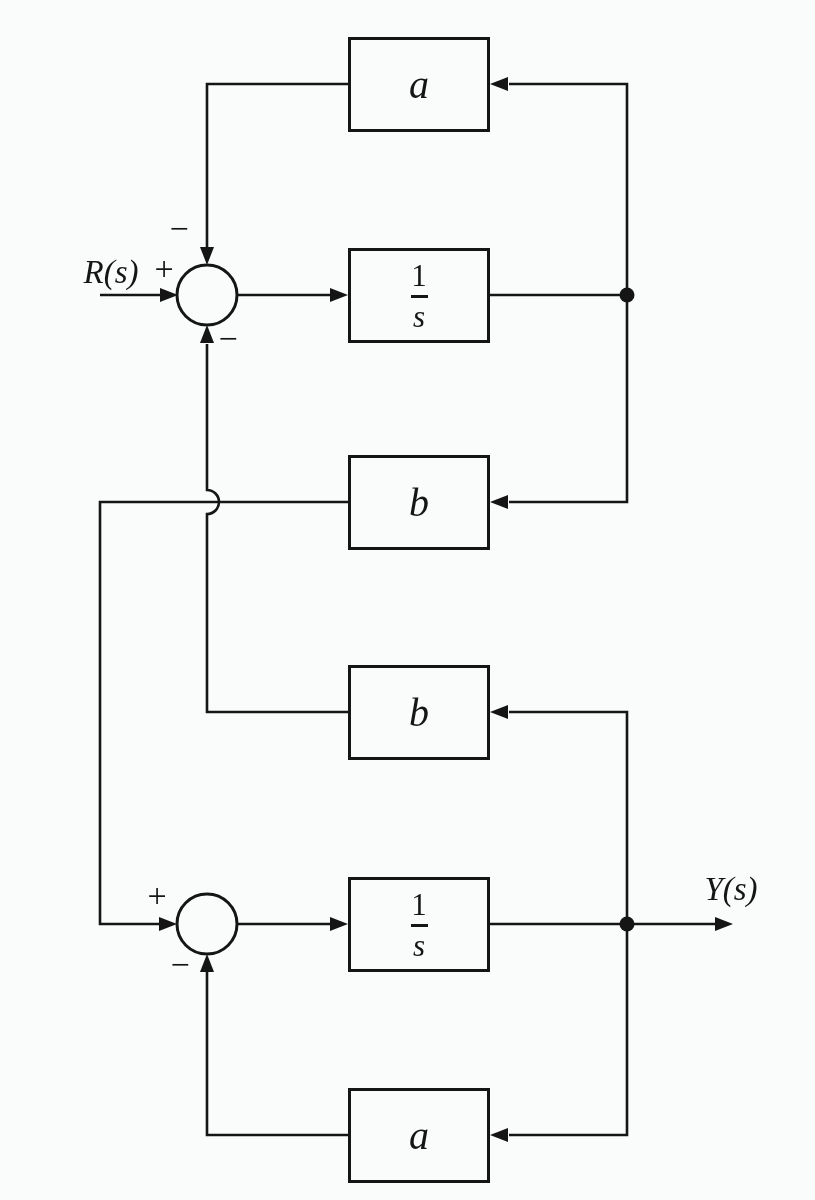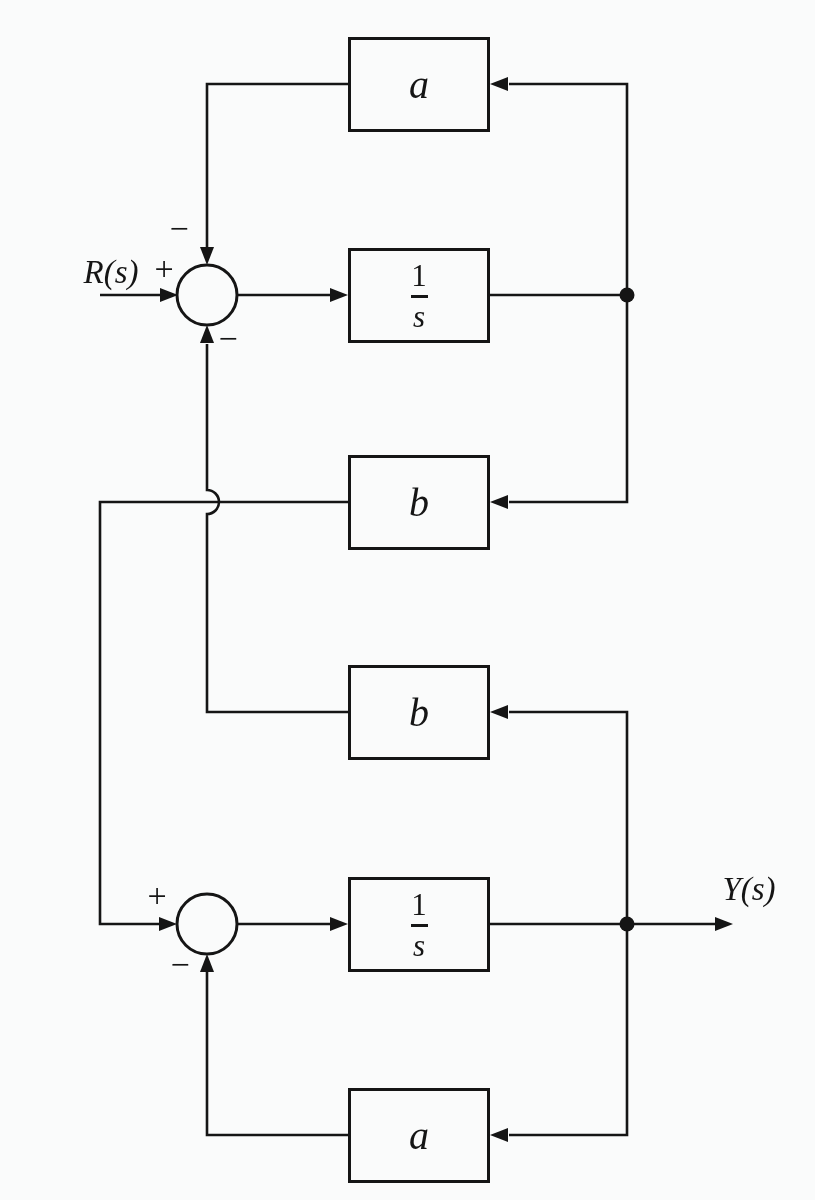--- a/index.html
+++ b/index.html
@@ -117,21 +117,21 @@
       <span class="fbar"></span>
       <span class="den">s</span>
     </span>
   </div>
 
   <div class="block" style="left:348px;top:1088px;">
     <span class="bl-label">a</span>
   </div>
 
   <span class="lbl io" style="left:98px;top:272px;margin-left:13px;">R(s)</span>
-  <span class="lbl io" style="left:749px;top:889px;">Y(s)</span>
+  <span class="lbl io" style="left:731px;top:889px;">Y(s)</span>
 
   <span class="lbl sign" style="left:164px;top:269px;">+</span>
   <span class="lbl sign" style="left:179px;top:229px;">−</span>
   <span class="lbl sign" style="left:228px;top:339px;">−</span>
   <span class="lbl sign" style="left:157px;top:896px;">+</span>
   <span class="lbl sign" style="left:180px;top:965px;">−</span>
 
 </div>
 
 </body></html>

